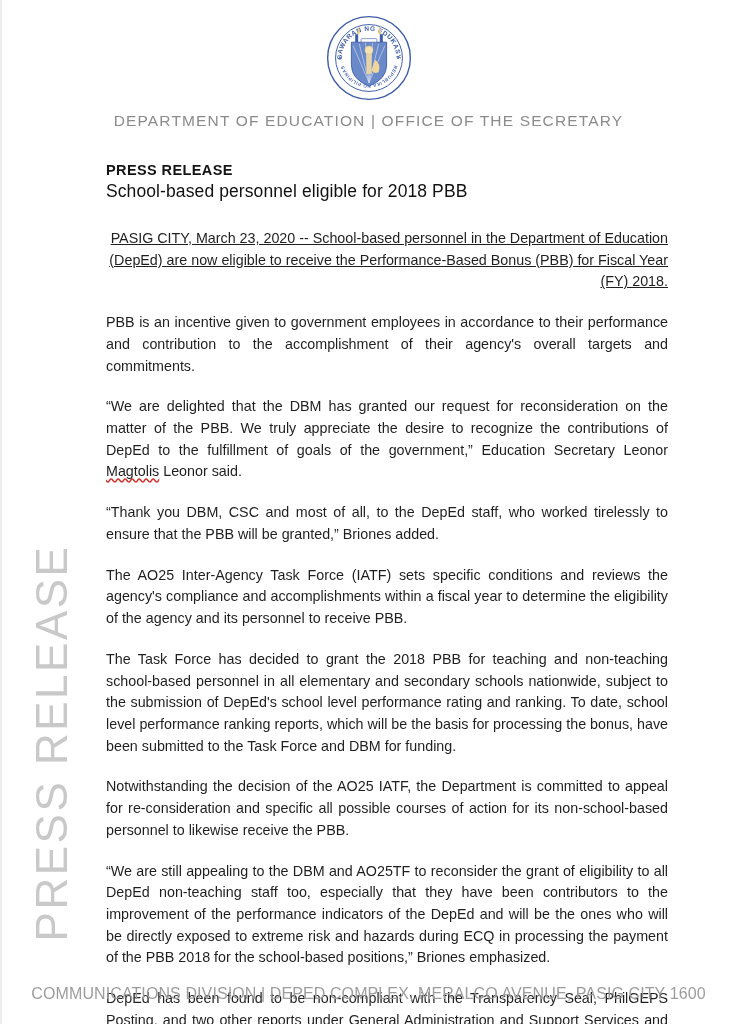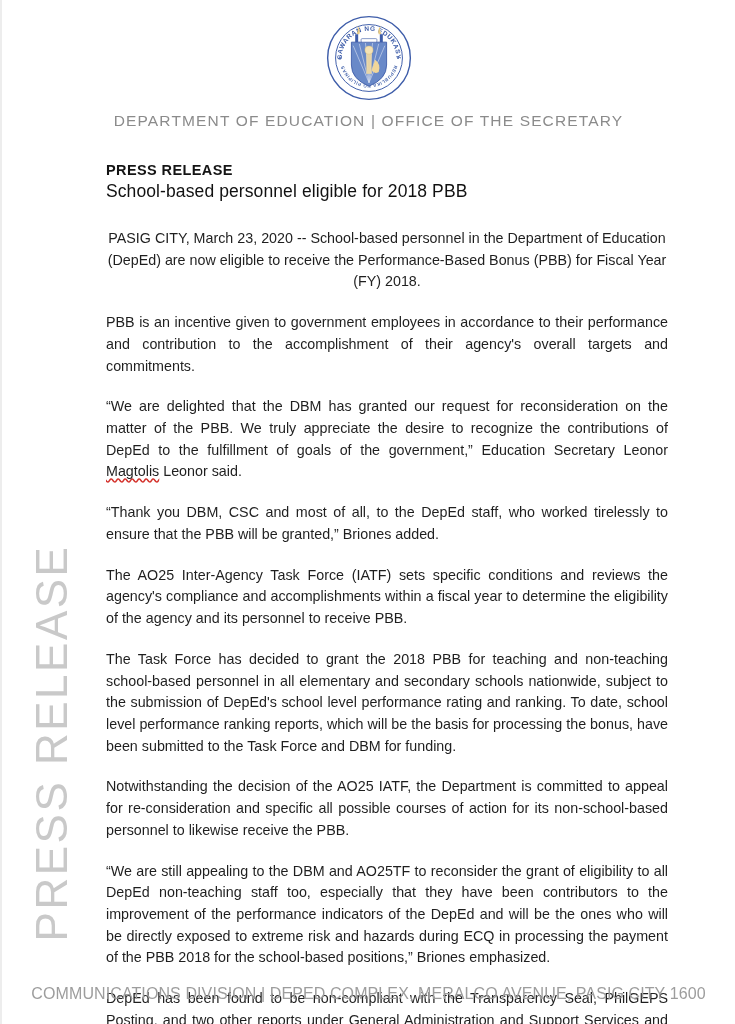--- a/index.html
+++ b/index.html
@@ -89,21 +89,22 @@
     margin: 0 0 26px 0;
   }
   p.body {
     font-size: 14.3px;
     line-height: 1.52;
     text-align: justify;
     color: #1f1f1f;
     margin: 0 0 19px 0;
   }
   p.body.lead {
-    text-align: center;
+    text-align: right;
+    text-decoration: underline;
   }
   .misspelled {
     text-decoration: underline wavy #d4322c;
     text-decoration-skip-ink: none;
     text-underline-offset: 1px;
     margin-top: 6px;
   }
   .footer {
     position: absolute;
     left: 0;

